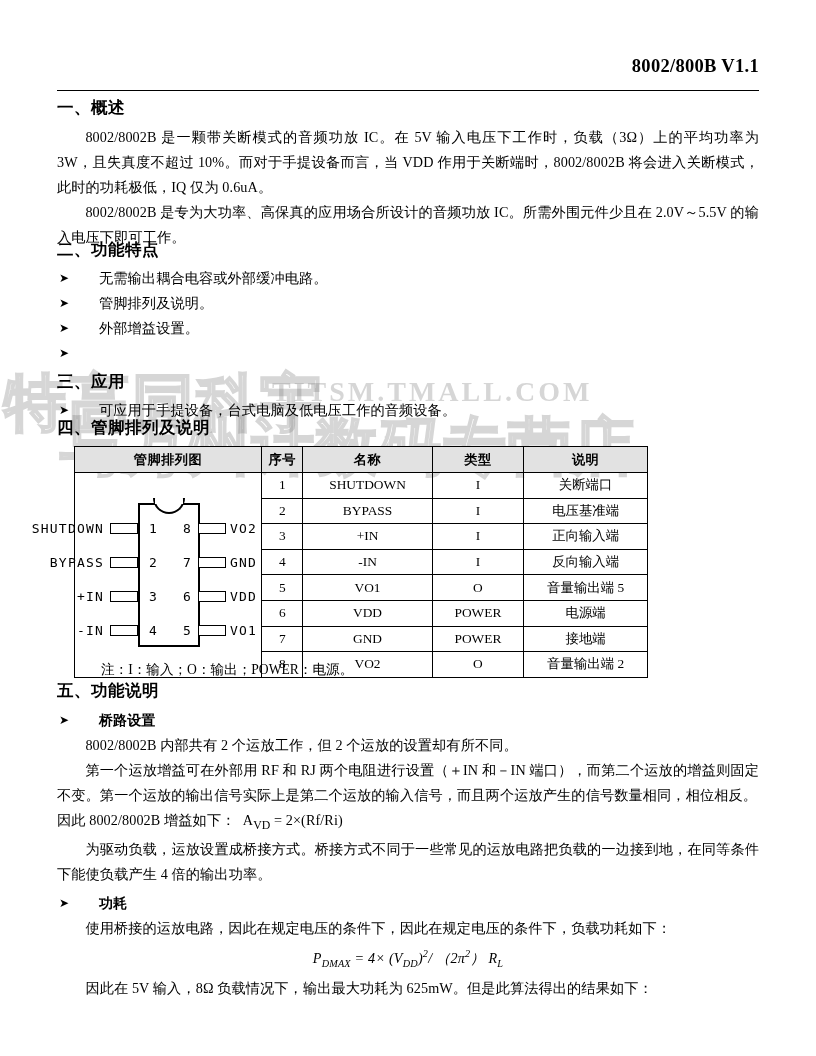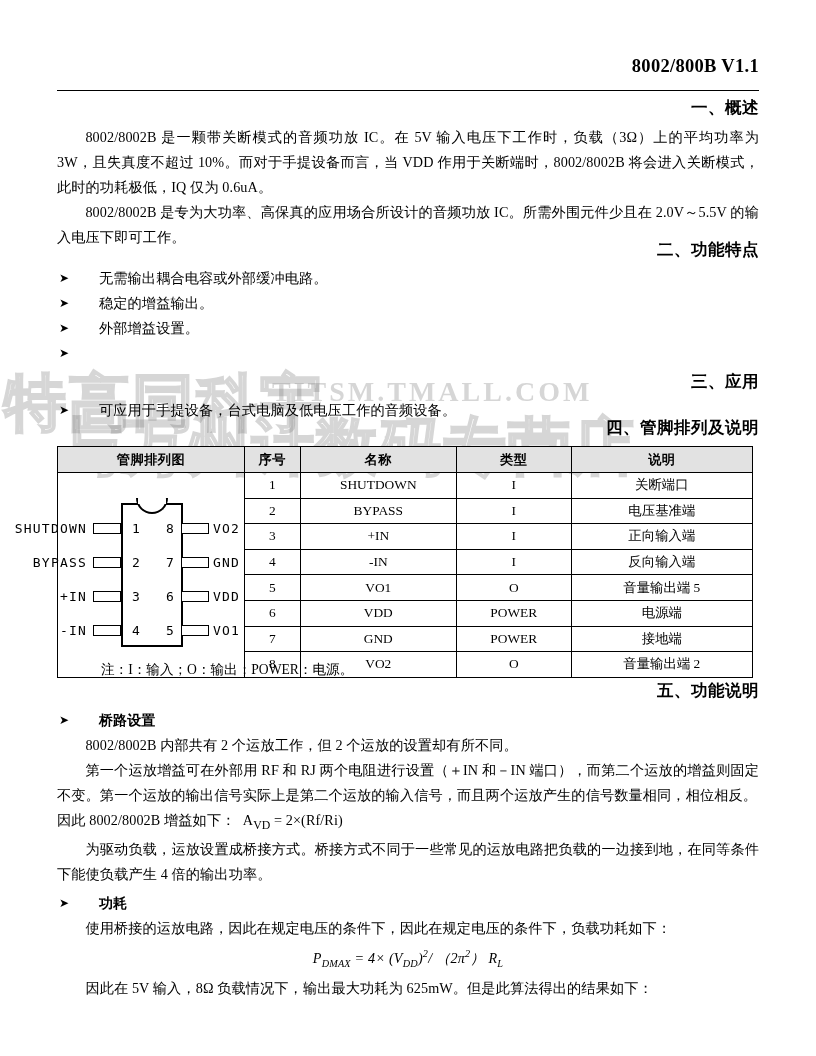--- a/index.html
+++ b/index.html
@@ -95,21 +95,20 @@
   
   .block { position: absolute; }
 
   h2.sec {
     margin: 0;
     font-family: "DejaVu Sans", sans-serif;
     font-size: 16.5px;
     font-weight: bold;
     letter-spacing: 0.5px;
     line-height: 1.25;
-    text-align: right;
   }
 
   p.para {
     margin: 0;
     font-size: 14.2px;
     line-height: 25px;
     text-align: justify;
     text-indent: 2em;
     letter-spacing: 0.1px;
   }
@@ -154,23 +153,23 @@
     text-align: center;
     letter-spacing: 0.2px;
     font-style: italic;
   }
   .formula sub { font-size: 0.72em; }
   .formula sup { font-size: 0.72em; }
 
   
   table.pintable {
     position: absolute;
-    left: 57px;
+    left: 74px;
     top: 446px;
-    width: 696px;
+    width: 574px;
     border-collapse: collapse;
     font-size: 13.4px;
   }
   table.pintable td, table.pintable th {
     border: 1px solid #000;
     text-align: center;
     vertical-align: middle;
     padding: 0;
     font-weight: normal;
   }
@@ -284,21 +283,21 @@
     <div class="block" style="left:57px; top:98px; width:702px;">
       <h2 class="sec">一、概述</h2>
       <p class="para" style="margin-top:6px;">8002/8002B 是一颗带关断模式的音频功放 IC。在 5V 输入电压下工作时，负载（3Ω）上的平均功率为 3W，且失真度不超过 10%。而对于手提设备而言，当 VDD 作用于关断端时，8002/8002B 将会进入关断模式，此时的功耗极低，IQ 仅为 0.6uA。</p>
       <p class="para">8002/8002B 是专为大功率、高保真的应用场合所设计的音频功放 IC。所需外围元件少且在 2.0V～5.5V 的输入电压下即可工作。</p>
     </div>
 
     <div class="block" style="left:57px; top:240px; width:702px;">
       <h2 class="sec">二、功能特点</h2>
       <ul class="bullets" style="margin-top:5px;">
         <li><span class="arrow">➤</span><span>无需输出耦合电容或外部缓冲电路。</span></li>
-        <li><span class="arrow">➤</span><span>稳定的增益输出。</span></li>
+        <li><span class="arrow">➤</span><span>管脚排列及说明。</span></li>
         <li><span class="arrow">➤</span><span>外部增益设置。</span></li>
         <li><span class="arrow">➤</span></li>
       </ul>
     </div>
 
     <div class="block" style="left:57px; top:372px; width:702px;">
       <h2 class="sec">三、应用</h2>
       <ul class="bullets" style="margin-top:5px;">
         <li><span class="arrow">➤</span><span>可应用于手提设备，台式电脑及低电压工作的音频设备。</span></li>
       </ul>

